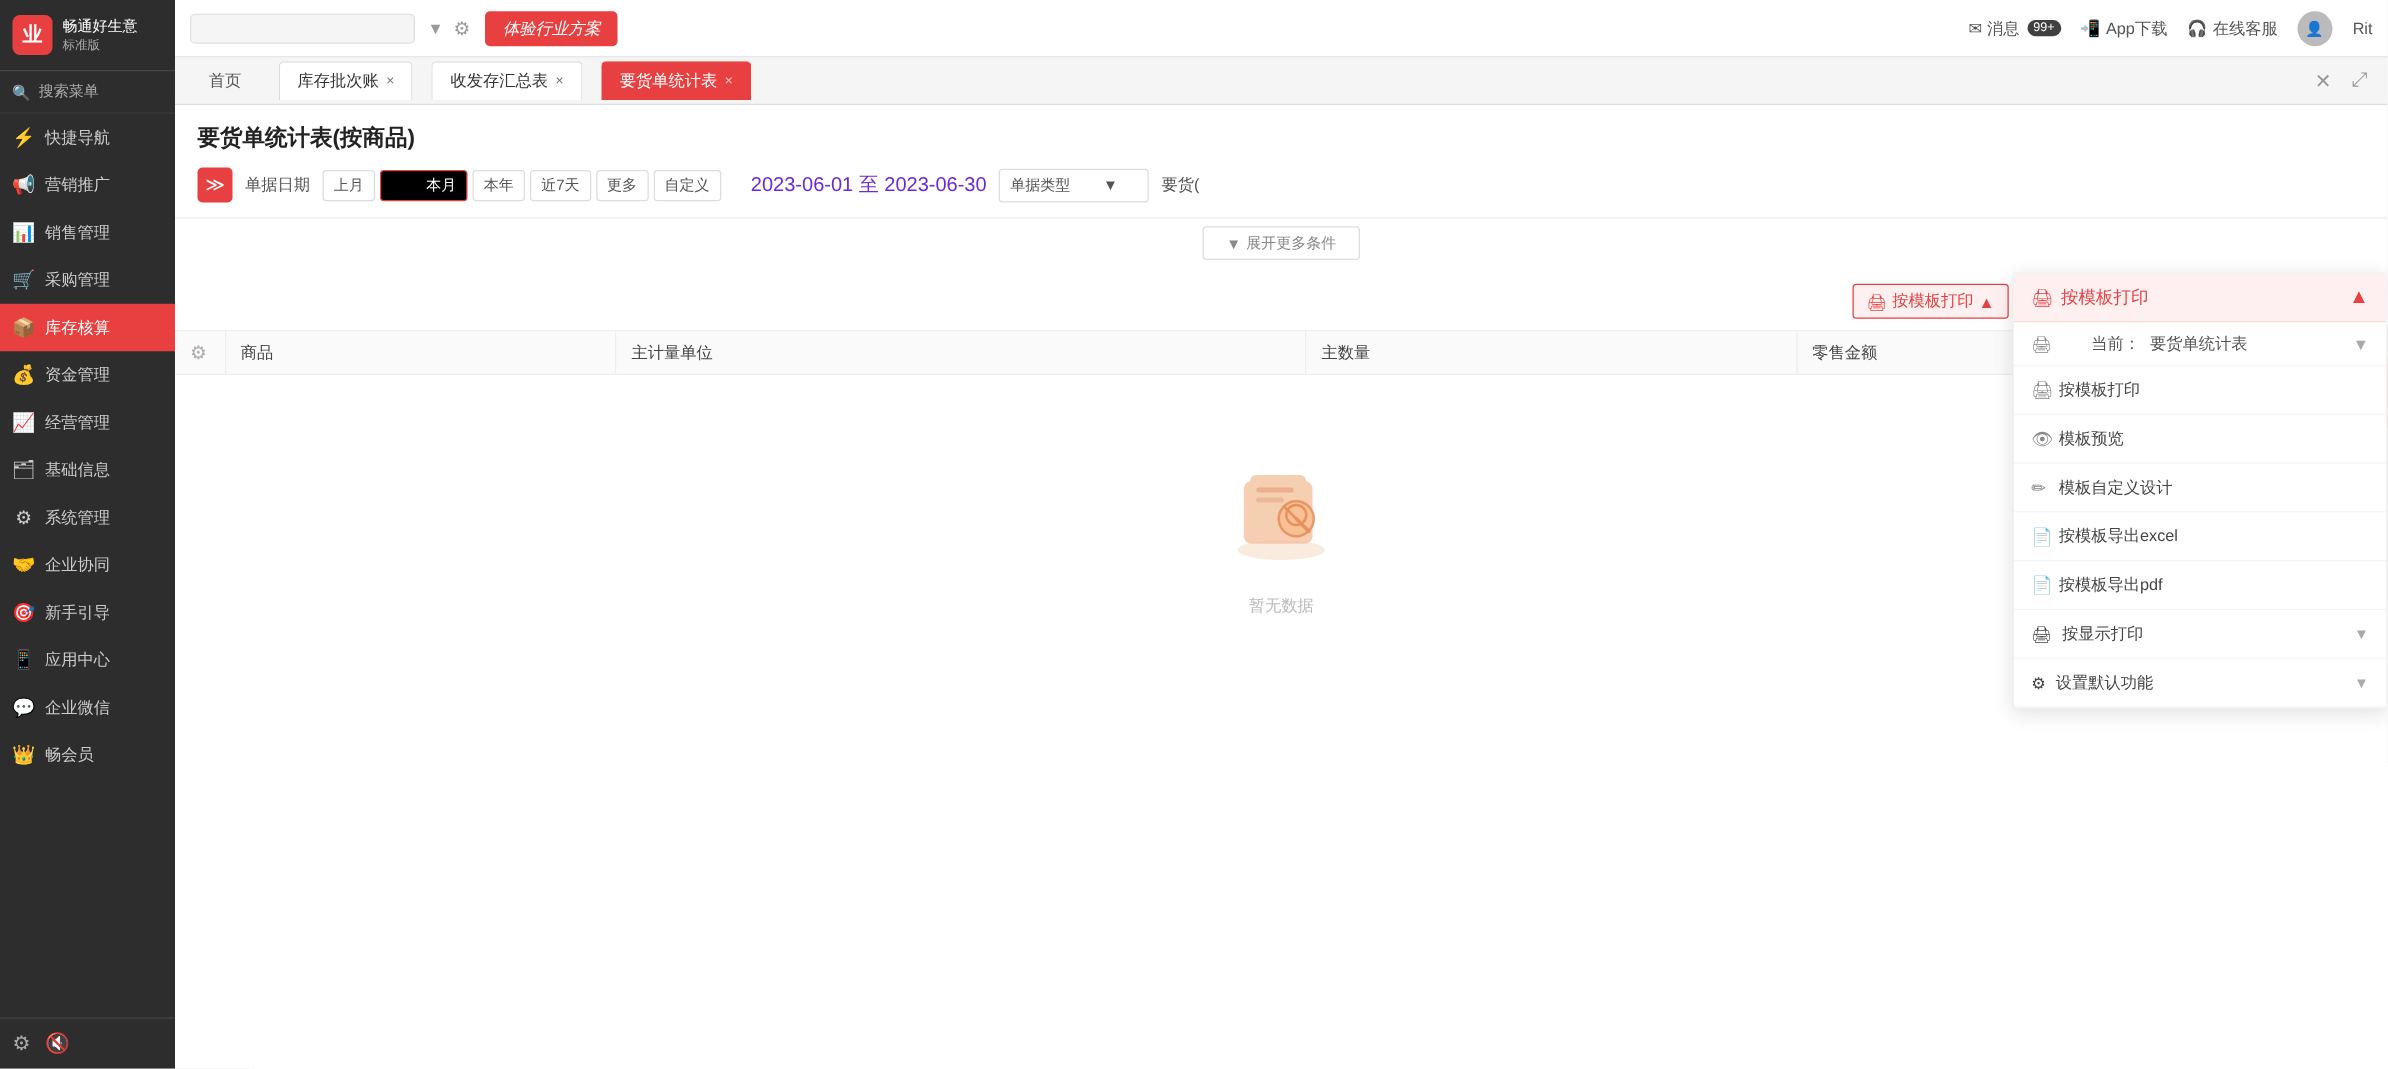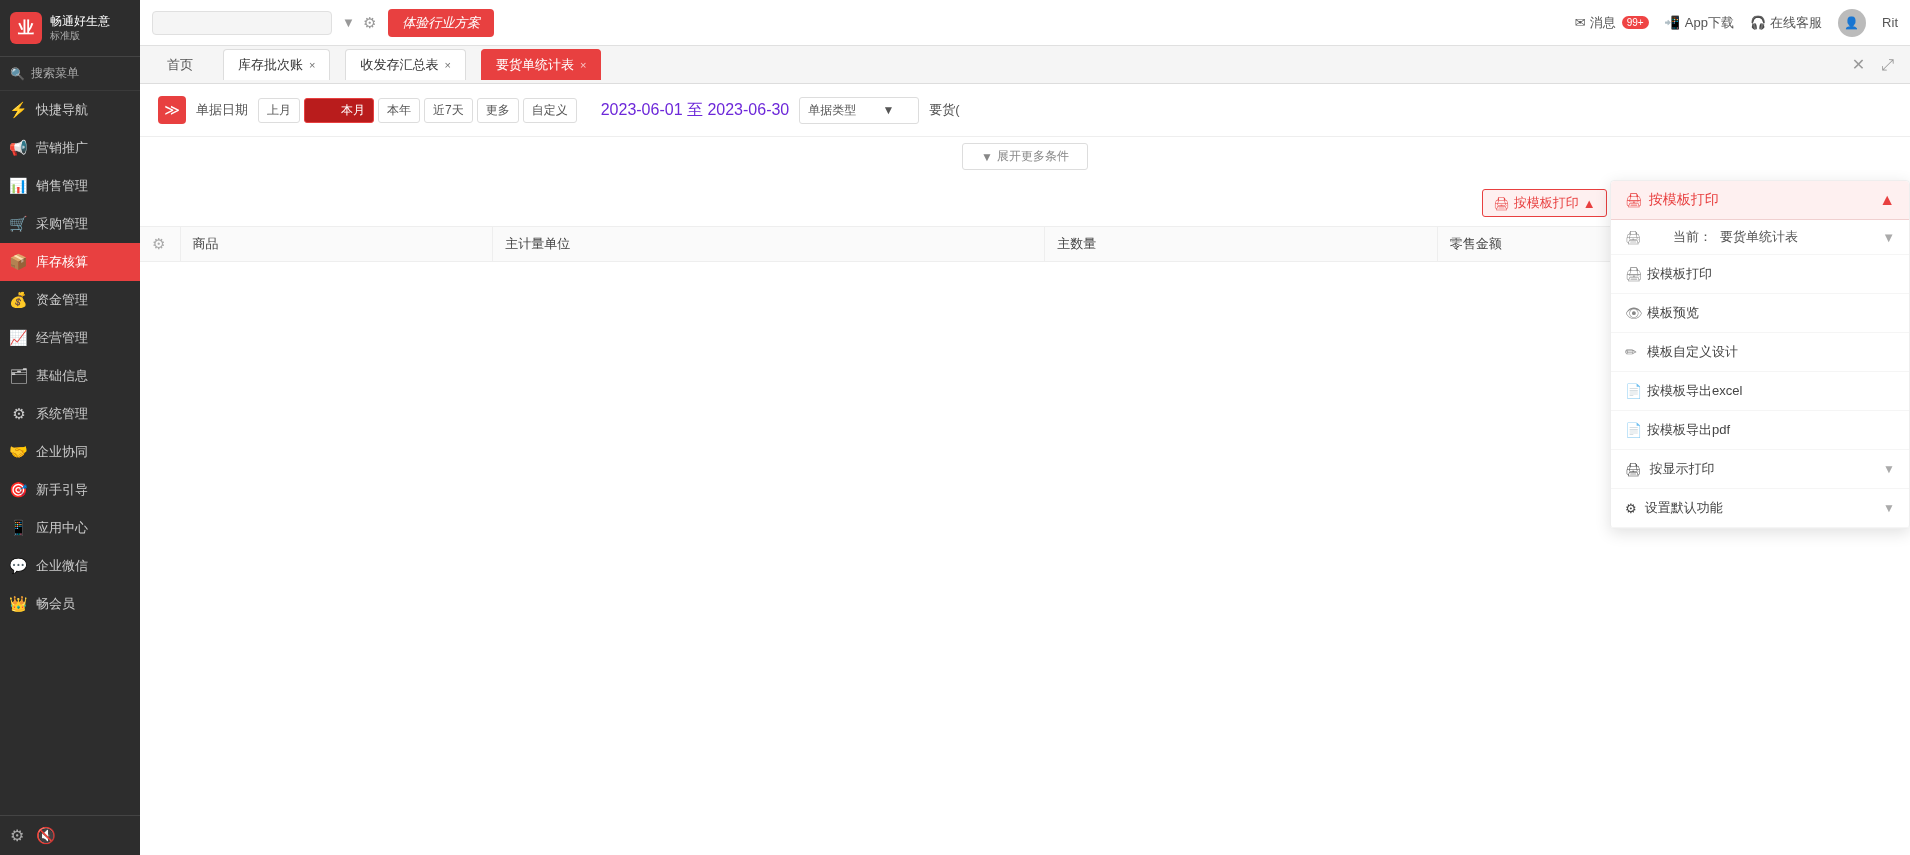--- a/index.html
+++ b/index.html
@@ -111,21 +111,21 @@
       color: #555;
       font-size: 13px;
     }
     .topbar-right-item {
       display: flex;
       align-items: center;
       gap: 4px;
       cursor: pointer;
     }
     .badge {
-      background: #ef4444;
+      background: #404040;
       color: #fff;
       border-radius: 8px;
       font-size: 10px;
       padding: 1px 5px;
       margin-left: 2px;
     }
     .avatar {
       width: 28px;
       height: 28px;
       border-radius: 50%;
@@ -220,21 +220,21 @@
     .filter-date-btn {
       padding: 3px 8px;
       border: 1px solid #ddd;
       border-radius: 3px;
       background: #fff;
       font-size: 12px;
       color: #555;
       cursor: pointer;
     }
     .filter-date-btn.active {
-      background: #b91c1c;
+      background: #000000;
       color: #fff;
       border-color: #e84040;
       padding-left: 36px;
     }
     .filter-date-range { font-size: 16px; color: #6d28d9; margin-left: 20px; }
     .filter-select {
       border: 1px solid #ddd;
       border-radius: 3px;
       padding: 4px 24px 4px 8px;
       font-size: 12px;
@@ -567,20 +567,21 @@
       <span class="tab-close">×</span>
     </div>
     <div class="tabbar-right">
       <span class="tab-window-btn">✕</span>
       <span class="tab-window-btn">⤢</span>
     </div>
   </div>
 
   <div class="page-content">
 
+    <div class="page-header">要货单统计表(按商品)</div>
 
     <div class="filter-bar">
       <div class="filter-expand-btn">≫</div>
       <span class="filter-label">单据日期</span>
       <div class="filter-date-btns">
         <button class="filter-date-btn">上月</button>
         <button class="filter-date-btn active">本月</button>
         <button class="filter-date-btn">本年</button>
         <button class="filter-date-btn">近7天</button>
         <button class="filter-date-btn">更多</button>
@@ -686,19 +687,35 @@
             <th>主计量单位</th>
             <th>主数量</th>
             <th>零售金额</th>
           </tr>
         </thead>
         <tbody>
         </tbody>
       </table>
     </div>
 
+    <div class="empty-state">
+      <div class="empty-icon">
+        <svg width="100" height="100" viewBox="0 0 100 100" fill="none" xmlns="http://www.w3.org/2000/svg">
+          <ellipse cx="50" cy="80" rx="35" ry="8" fill="#f0d0b0" opacity="0.4"></ellipse>
+          <rect x="20" y="25" width="55" height="50" rx="6" fill="#f5c0a0" opacity="0.8"></rect>
+          <rect x="25" y="20" width="45" height="45" rx="5" fill="#f5d0b0"></rect>
+          <rect x="30" y="30" width="30" height="4" rx="2" fill="#e8a080" opacity="0.7"></rect>
+          <rect x="30" y="38" width="22" height="4" rx="2" fill="#e8a080" opacity="0.5"></rect>
+          <circle cx="62" cy="55" r="14" fill="#f8c090" opacity="0.9" stroke="#e89060" stroke-width="2"></circle>
+          <line x1="52" y1="45" x2="62" y2="55" stroke="#e89060" stroke-width="2"></line>
+          <line x1="62" y1="55" x2="72" y2="65" stroke="#e89060" stroke-width="3" stroke-linecap="round"></line>
+          <circle cx="62" cy="52" r="8" fill="none" stroke="#e89060" stroke-width="2"></circle>
+        </svg>
+      </div>
+      <span>暂无数据</span>
+    </div>
 
     <div class="right-scrollbar">
       <div class="right-scrollbar-thumb"></div>
     </div>
 
   </div>
 </div>
 
 </body></html>

